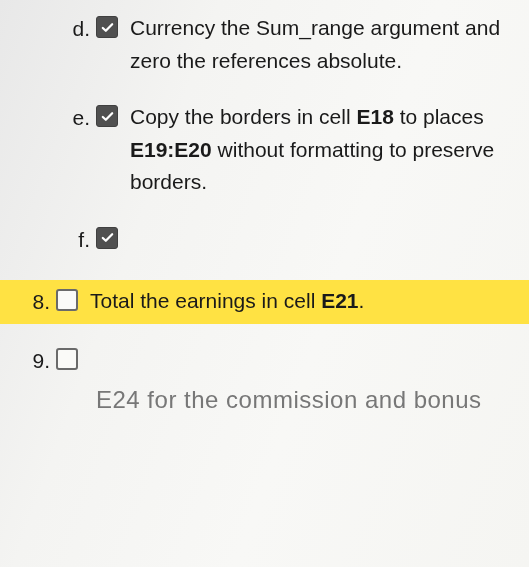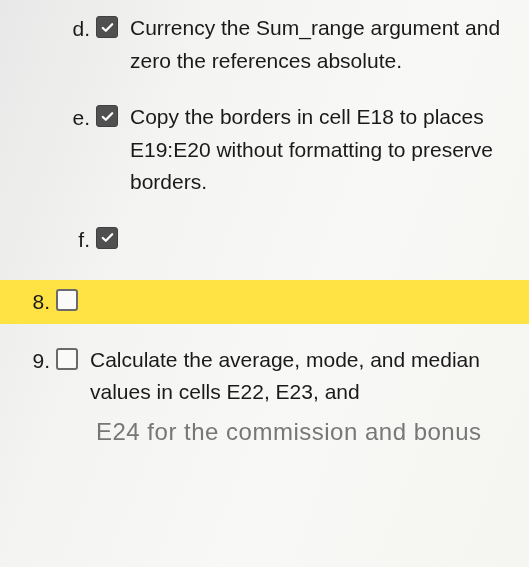--- a/index.html
+++ b/index.html
@@ -63,21 +63,21 @@
       width: 15px;
       height: 15px;
     }
     .text {
       flex: 1;
       padding-top: 0;
     }
     .italic {
     }
     .bold {
-      font-weight: normal;
+      font-weight: bold;
       margin-top: 48px;
     }
     .highlight-row {
       background: #ffe243;
       padding: 5px 0 5px 0;
       margin-left: -18px;
       margin-right: -18px;
       padding-left: 24px;
       padding-right: 18px;
       display: flex;
@@ -127,27 +127,27 @@
     <span class="checkbox checked">
       <svg viewBox="0 0 16 16">
         <path d="M3 8.5 L6.2 11.5 L13 4.5" stroke="#ffffff" stroke-width="2.4" fill="none" stroke-linecap="round" stroke-linejoin="round"></path>
       </svg>
     </span>
   </div>
 
   <div class="highlight-row">
     <span class="marker">8.</span>
     <span class="checkbox unchecked"></span>
+    <span class="text">
+      <span>Total the earnings in cell </span><span class="bold">E21</span><span>.</span>
+    </span>
   </div>
 
   <div class="item main-item" style="margin-bottom:4px;">
     <span class="marker">9.</span>
     <span class="checkbox unchecked"></span>
-    <span class="text">
-      <span>Calculate the average, mode, and median values in cells </span><span class="bold">E22</span><span>, </span><span class="bold">E23</span><span>, and</span>
-    </span>
   </div>
 
   <div class="item main-item" style="padding-left:78px;">
     <span class="last-fragment">E24 for the commission and bonus</span>
   </div>
 
 </div>
 
 </body></html>

